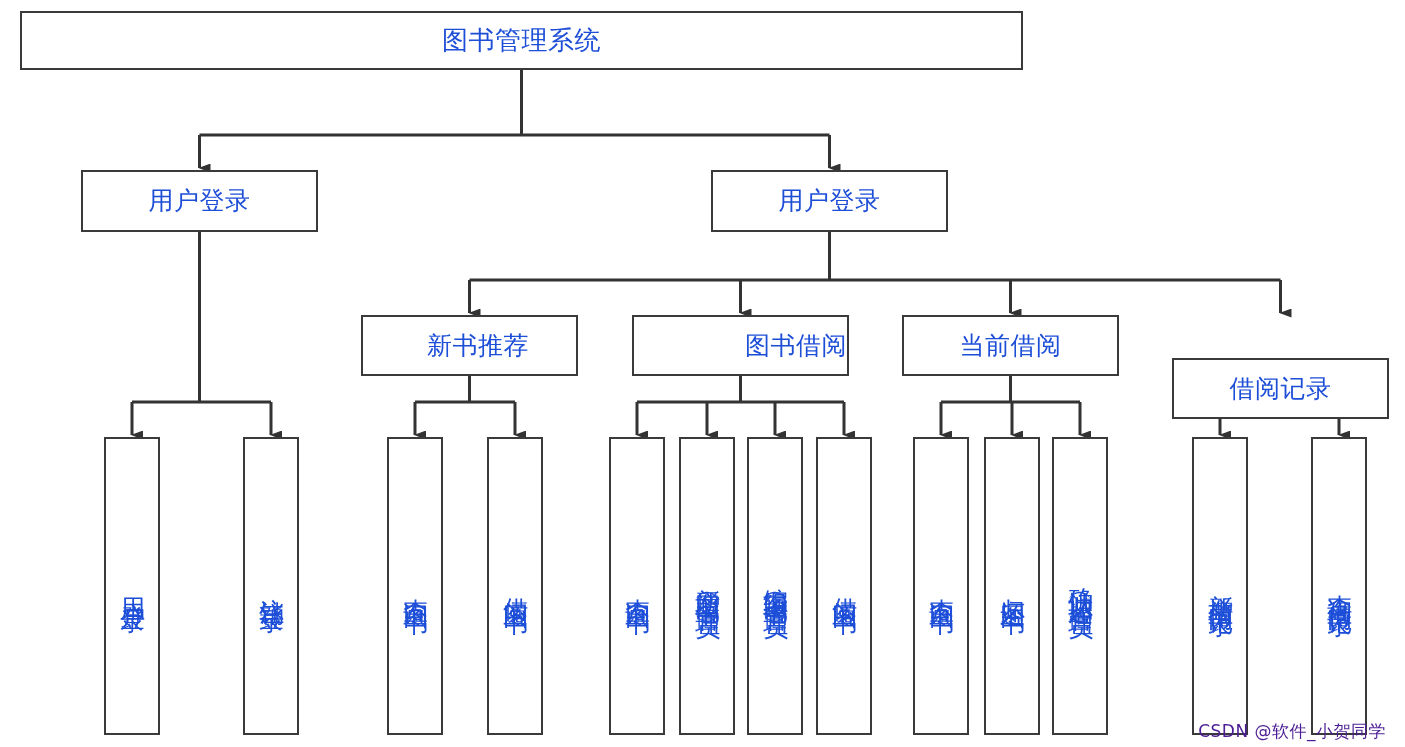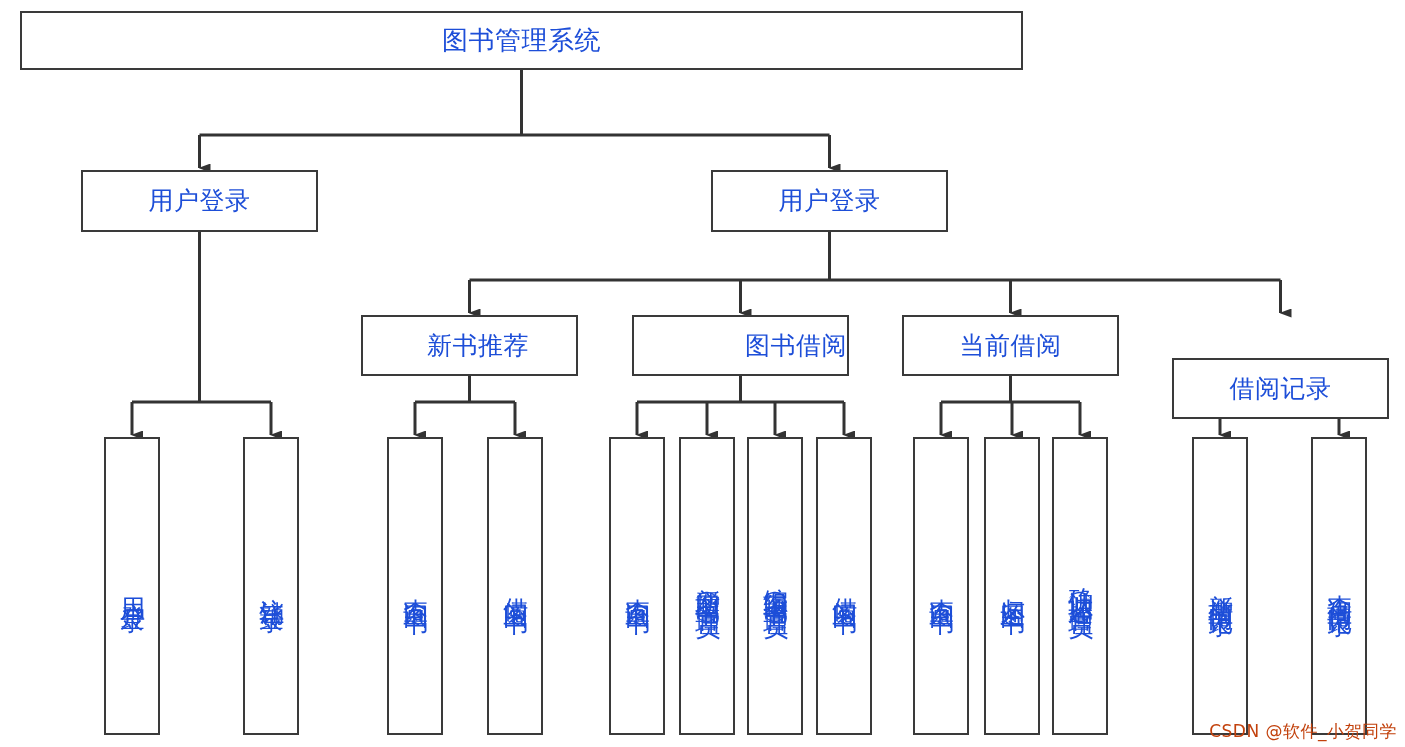--- a/index.html
+++ b/index.html
@@ -57,24 +57,24 @@
     line-height: 1.22;
     letter-spacing: 4px;
     white-space: nowrap;
     max-height: 100%;
   }
   .node.root .node-label {
     font-size: 26px;
   }
   #watermark {
     position: absolute;
-    right: 8px;
+    right: 19px;
     bottom: 4px;
     font-size: 17px;
-    color: #c2410c;
+    color: #4c1d95;
     letter-spacing: 0.5px;
     white-space: nowrap;
     user-select: none;
   }
 </style>
 </head>
 <body>
 
 <div id="diagram-root">
 

